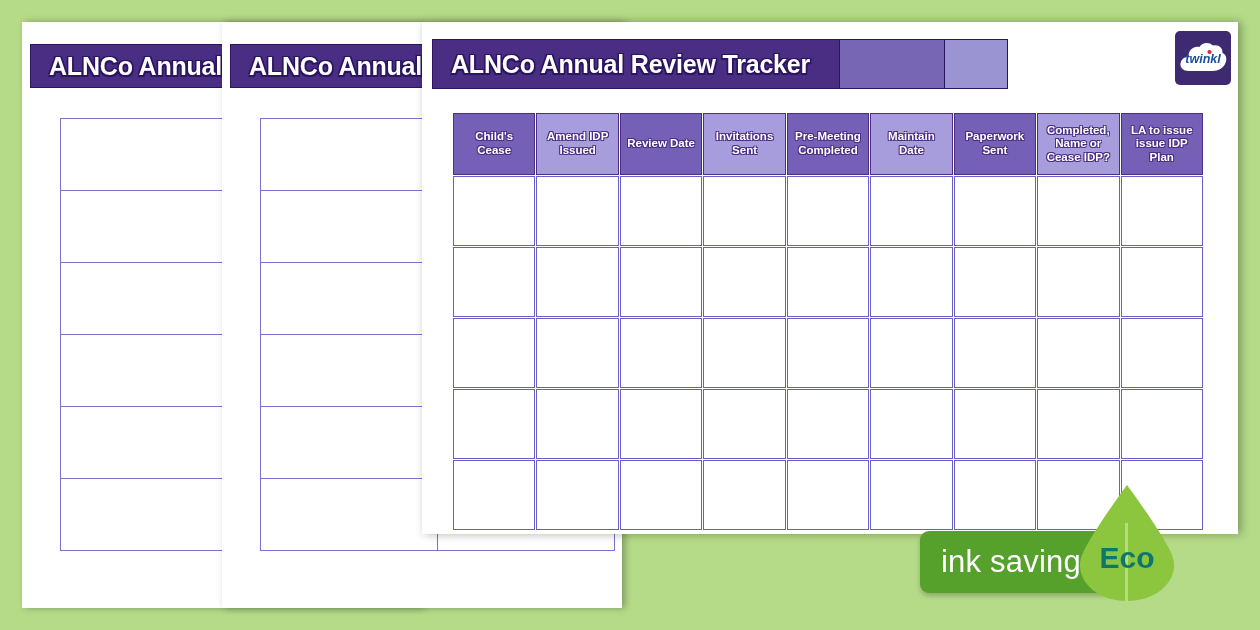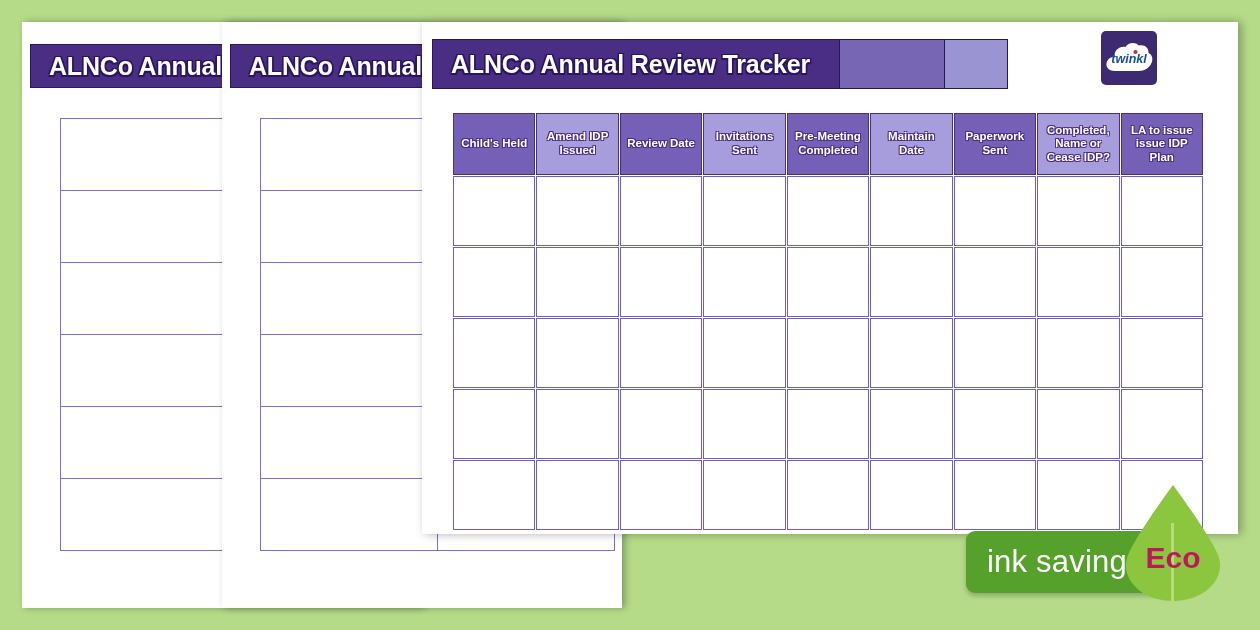--- a/index.html
+++ b/index.html
@@ -164,36 +164,36 @@
 
   .main-table td {
     border: 1px solid #6a5fc6;
     height: 70px;
     background: #ffffff;
   }
 
   
   .twinkl-logo {
     position: absolute;
-    left: 1101px;
+    left: 1175px;
     top: 31px;
     width: 56px;
     height: 54px;
     background: #3d2a70;
     border-radius: 5px;
     display: flex;
     align-items: center;
     justify-content: center;
   }
   .twinkl-logo svg { display: block; }
 
   
   .eco-badge {
     position: absolute;
-    left: 966px;
+    left: 920px;
     top: 531px;
     width: 270px;
     height: 72px;
   }
   .eco-pill {
     position: absolute;
     left: 0;
     top: 0;
     width: 222px;
     height: 62px;
@@ -217,21 +217,21 @@
     width: 126px;
     height: 128px;
   }
   .eco-leaf svg { display: block; }
   .eco-leaf .eco-text {
     position: absolute;
     left: 0;
     top: 58px;
     width: 126px;
     text-align: center;
-    color: #be185d;
+    color: #0f766e;
     font-size: 30px;
     font-weight: bold;
   }
 </style>
 </head>
 <body>
 
 <div id="stage">
 
   <div class="page back1">
@@ -313,21 +313,21 @@
         <span class="title-text">ALNCo Annual Review Tracker</span>
       </div>
       <div class="deco-block mid"></div>
       <div class="deco-block light"></div>
     </div>
 
     <table class="main-table">
       <thead>
         <tr>
           <th class="dark">
-            <span>Child's Held</span>
+            <span>Child's Cease</span>
           </th>
           <th class="light">
             <span>Amend IDP</span><br>
             <span>Issued</span>
           </th>
           <th class="dark">
             <span>Review Date</span>
           </th>
           <th class="light">
             <span>Invitations</span><br>

